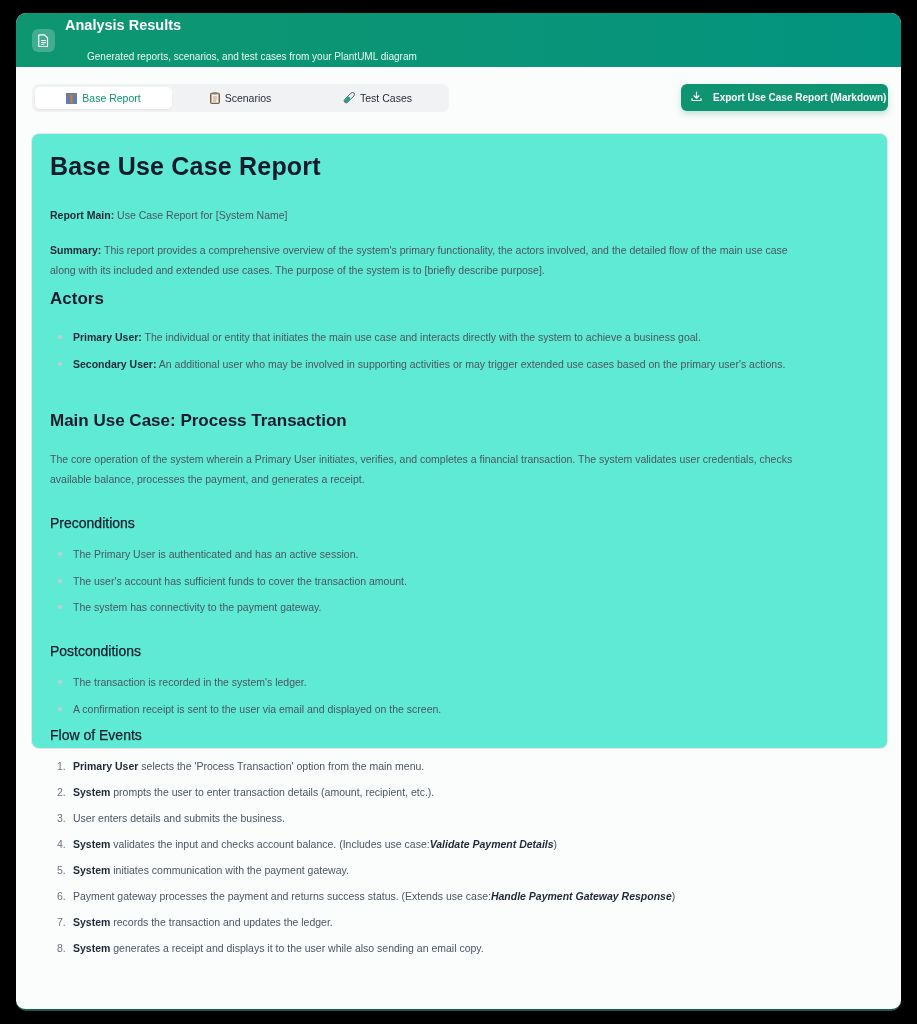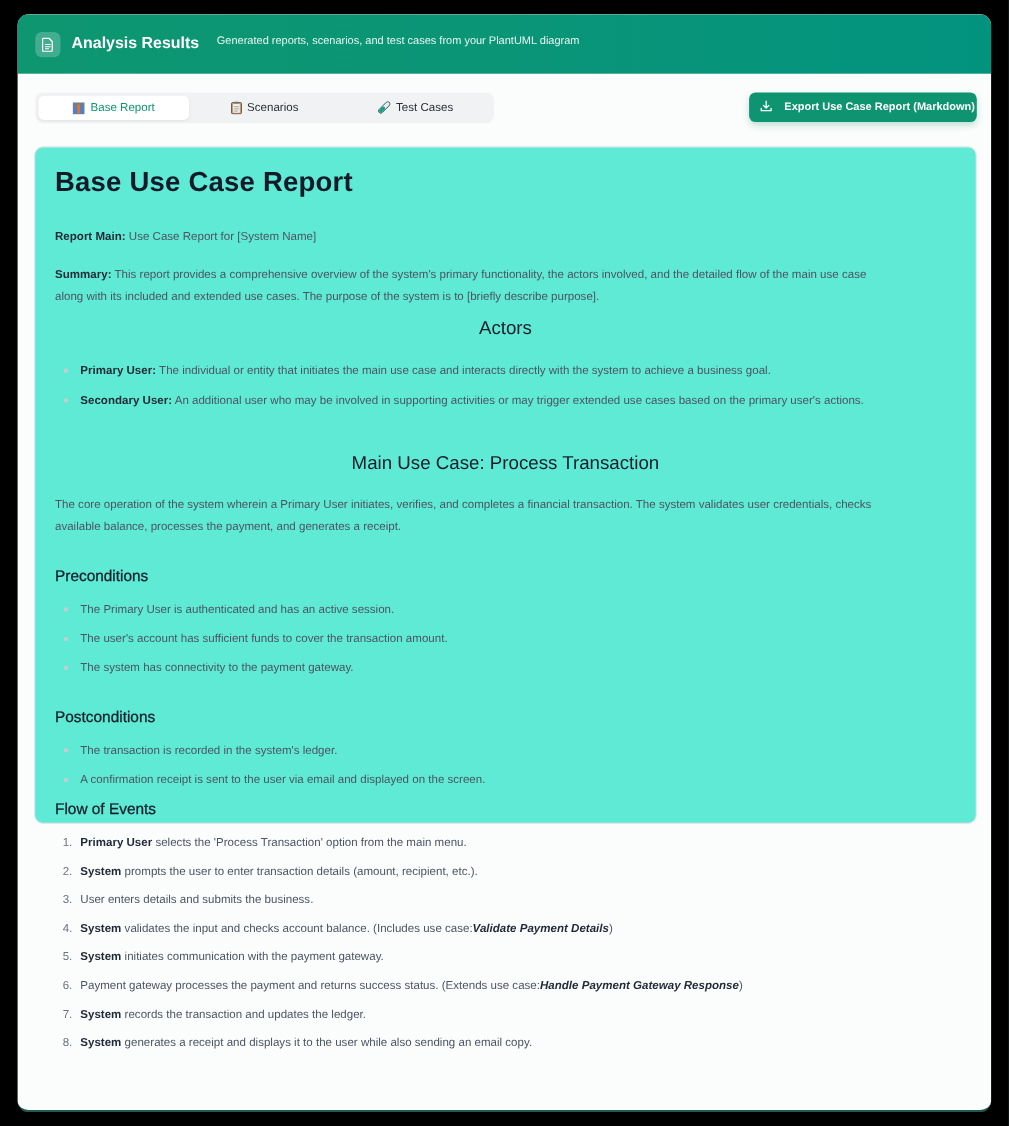--- a/index.html
+++ b/index.html
@@ -13,23 +13,23 @@
   }
 
   .header {
     height: 54px; background: linear-gradient(90deg, #0d9670 0%, #0a9577 50%, #02937f 100%);
     display: flex; align-items: center; padding-left: 16px;
   }
   .header-icon {
     width: 23px; height: 23px; border-radius: 6px; background: rgba(255,255,255,0.22);
     display: flex; align-items: center; justify-content: center; margin-right: 10px;
   }
-  .header-text { display: flex; flex-direction: row; gap: 16px; }
+  .header-text { display: flex; flex-direction: column; gap: 16px; }
   .header-title { color: #fff; font-weight: 700; font-size: 14.5px; line-height: 18px; }
-  .header-sub { color: #e7f7f1; font-size: 10px; line-height: 14px; }
+  .header-sub { color: #e7f7f1; font-size: 10px; line-height: 14px; margin-left: 22px; }
 
   .toolbar { position: relative; height: 62px; }
   .tabs {
     position: absolute; left: 16px; top: 17px; width: 417px; height: 28px;
     background: #f0f2f4; border-radius: 7px; display: flex; padding: 3px;
   }
   .tab {
     flex: 1; display: flex; align-items: center; justify-content: center; gap: 5px;
     font-size: 10.5px; color: #2a2f36; border-radius: 5px; cursor: pointer;
   }
@@ -49,21 +49,21 @@
     padding: 0 18px;
   }
 
   h1.report-title {
     font-size: 25px; font-weight: 700; color: #131b2b; position: absolute; left: 18px; top: 18px;
     letter-spacing: 0.2px;
   }
   .abs { position: absolute; left: 18px; right: 18px; }
   p.body { font-size: 10.5px; color: #4b5563; line-height: 20px; }
   p.body b { color: #1f2937; font-weight: 700; }
-  h2 { font-size: 17px; font-weight: 400; color: #151c2c; text-align: center; }
+  h2 { font-size: 17px; font-weight: 700; color: #151c2c; }
   h3 { font-size: 14px; font-weight: 400; color: #151c2c; -webkit-text-stroke: 0.25px #151c2c; }
   ul.bullets { list-style: none; }
   ul.bullets li { position: relative; padding-left: 23px; font-size: 10.5px; color: #4b5563; height: 26.5px; line-height: 20px; }
   ul.bullets li::before {
     content: ""; position: absolute; left: 8px; top: 8px; width: 4px; height: 4px; border-radius: 50%; background: #c8ccd2;
   }
   ul.bullets li b { color: #1f2937; }
   ol.steps { list-style: none; }
   ol.steps li { position: relative; padding-left: 23px; font-size: 10.5px; color: #4b5563; height: 26px; line-height: 20px; }
   ol.steps li .num { position: absolute; left: 7px; top: 0; color: #6b7280; }

